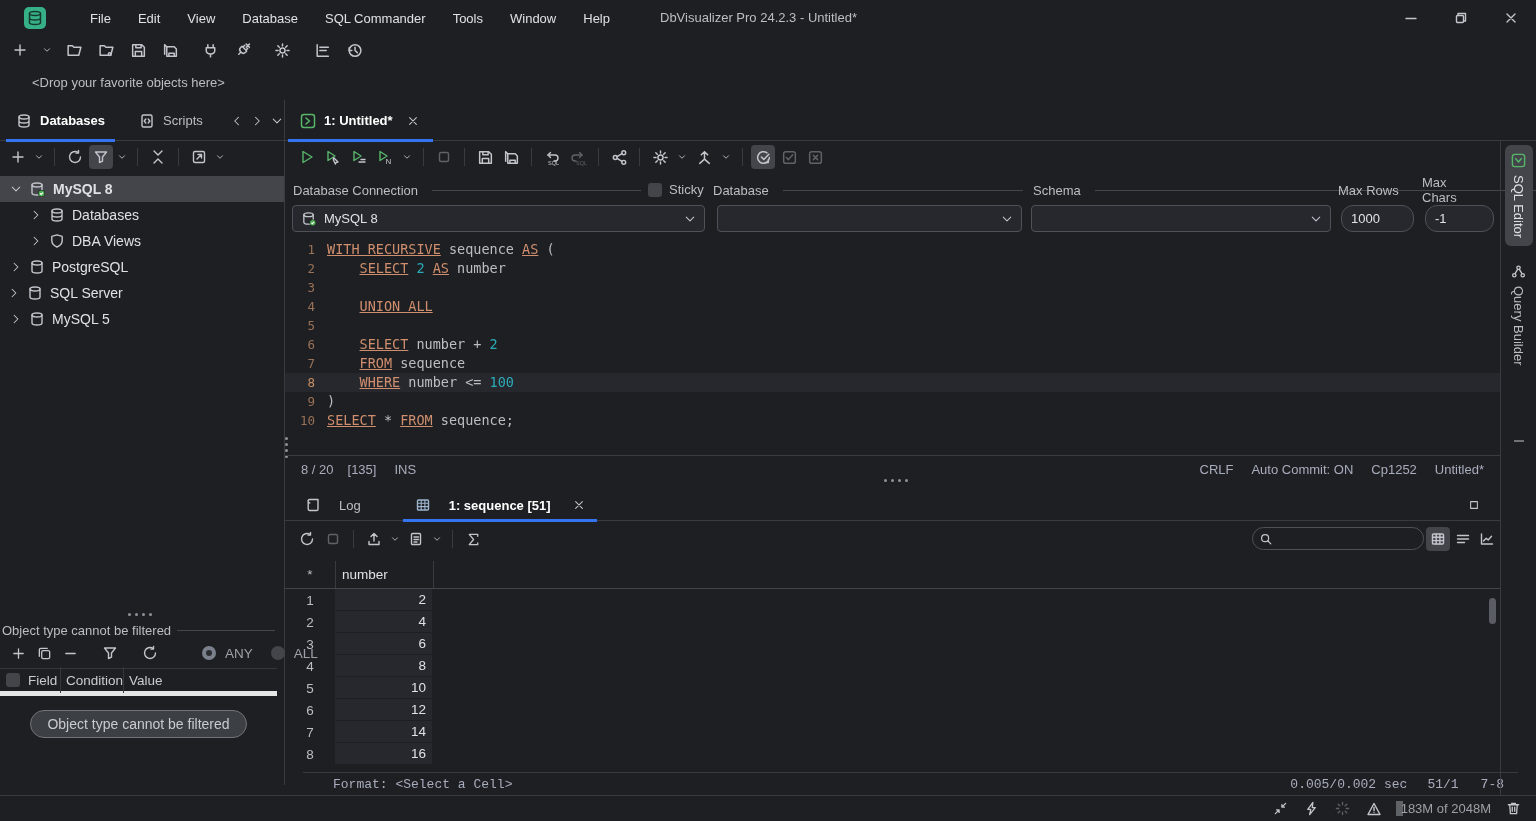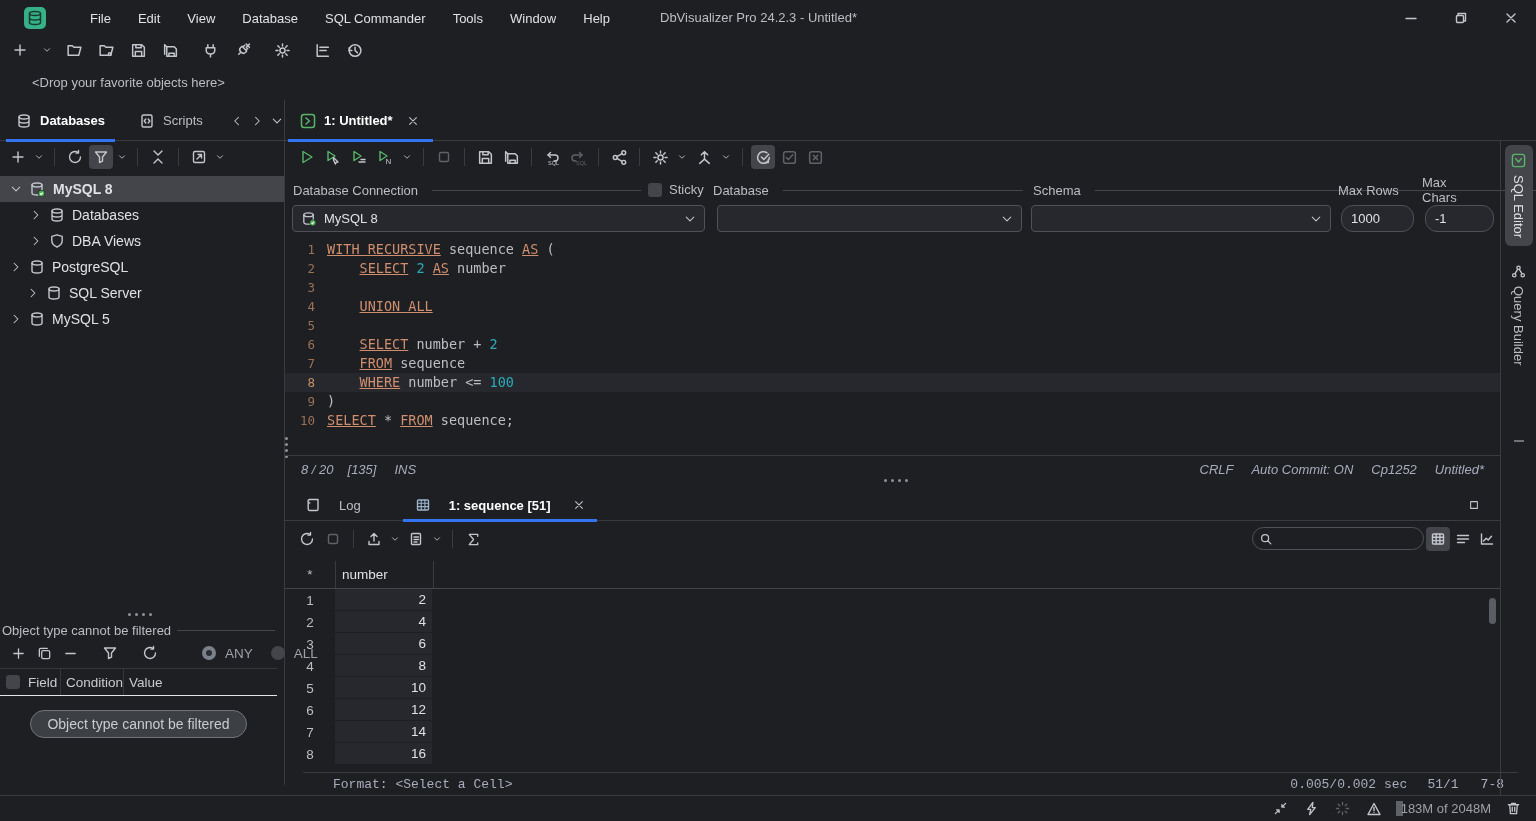--- a/index.html
+++ b/index.html
@@ -39,42 +39,42 @@
   .tree { margin-top:3px; }
   .trow { display:flex; align-items:center; height:26px; gap:7px; font-size:14px; color:#dfe1e5; }
   .trow.sel { background:#43454a; font-weight:bold; }
   
   .fgrp-label { display:flex; align-items:center; gap:6px; color:#bcbec4; padding-left:2px; }
   .fgrp-label::after { content:""; flex:1; height:1px; background:#45474c; margin-right:2px; }
   .ftoolbar { display:flex; align-items:center; height:30px; padding-left:6px; gap:2px; }
   .radio { width:14px; height:14px; border-radius:50%; background:#43454a; position:relative; flex:none; }
   .radio.sel { background:#7b818c; }
   .radio.sel::after { content:""; position:absolute; left:4px; top:4px; width:6px; height:6px; border-radius:50%; background:#2b2d30; }
-  .fhead { display:flex; align-items:center; height:28px; border-top:1px solid #35373b; border-bottom:1px solid #e5e5e5; color:#c8cbd0; font-size:13.5px; }
+  .fhead { display:flex; align-items:center; height:28px; border-top:1px solid #35373b; border-bottom:5px solid #e5e5e5; color:#c8cbd0; font-size:13.5px; }
   .fhead .cdiv { width:1px; height:26px; background:#35373b; }
   .fbtn { display:block; margin:14px auto 0; padding:5px 16px; background:#3c3f43; border:1px solid #707379; border-radius:14px; color:#c8cbd0; font-size:14px; font-family:inherit; }
   
   .etoolbar { position:absolute; left:285px; top:141px; width:1215px; height:32px; display:flex; align-items:center; padding-left:10px; gap:2px; }
   
   .conn { position:absolute; left:285px; top:173px; width:1215px; height:63px; }
   .glabel { position:absolute; top:9px; height:16px; display:flex; align-items:center; gap:14px; color:#bcbec4; }
   .glabel i { display:block; height:1px; background:#45474c; }
   .dd { position:absolute; top:32px; height:27px; background:#26282e; border:1px solid #4e5157; border-radius:4px; display:flex; align-items:center; padding:0 8px; gap:7px; }
   .dd .chev { margin-left:auto; }
   .tin { position:absolute; top:32px; height:27px; background:#26282e; border:1px solid #4e5157; border-radius:12px; display:flex; align-items:center; padding:0 9px; color:#dfe1e5; }
   .chk { width:14px; height:14px; border-radius:3px; background:#43454a; flex:none; }
   
   .code { position:absolute; left:285px; top:236px; width:1215px; height:219px; font-family:"DejaVu Sans Mono", monospace; font-size:13.5px; padding-top:4px; }
   .cl { display:flex; height:19px; line-height:19px; white-space:pre; }
   .cl.cur { background:#26282e; }
   .ln { width:30px; text-align:right; margin-right:12px; color:#9a7258; flex:none; font-size:12.5px; }
   .cl.cur .ln { color:#c98f63; }
   .kw { color:#cf8e6d;text-decoration:underline; } .pl { color:#bcbec4; } .num { color:#2aacb8; }
   
-  .edstatus { position:absolute; left:285px; top:455px; width:1215px; height:27px; border-top:1px solid #393b40; display:flex; align-items:center; color:#a8adbd;font-style:italic; }
+  .edstatus { position:absolute; left:285px; top:455px; width:1215px; height:27px; border-top:1px solid #393b40; display:flex; align-items:center; color:#a8adbd; }
   
   .results { position:absolute; left:285px; top:490px; width:1215px; height:305px; }
   .rtabs { position:absolute; left:0; top:0; width:1215px; height:31px; border-bottom:1px solid #393b40; display:flex; align-items:center; }
   .rtab { position:relative; height:31px; display:flex; align-items:center; gap:18px; padding:0 12px; color:#bcbec4; }
   .rtab.active { color:#fff; font-weight:bold; }
   .rtab.active::after { content:""; position:absolute; left:0; right:0; bottom:-1px; height:3px; background:#3574f0; }
   .rtoolbar { position:absolute; left:0; top:34px; width:1215px; height:30px; display:flex; align-items:center; padding-left:10px; gap:2px; }
   .search { position:absolute; left:967px; top:37px; width:172px; height:23px; border:1px solid #4e5157; border-radius:12px; display:flex; align-items:center; padding-left:6px; gap:4px; background:transparent; }
   .search input { background:transparent; border:none; outline:none; color:#dfe1e5; width:130px; font-family:inherit; }
   .grid { position:absolute; left:0; top:71px; width:1215px; height:211px; font-size:13.5px; }
@@ -342,21 +342,21 @@
       <div class="trow" style="padding-left:10px">
         <svg class="ic" width="12" height="12" viewBox="0 0 16 16">
             <path class="stk" d="M5.5 3l5 5-5 5"></path>
           </svg>
         <svg class="ic" width="16" height="16" viewBox="0 0 16 16">
             <ellipse class="stk" cx="8" cy="4" rx="5" ry="2"></ellipse>
             <path class="stk" d="M3 4v8c0 1.1 2.2 2 5 2s5-.9 5-2V4"></path>
           </svg>
         <span>PostgreSQL</span>
       </div>
-      <div class="trow" style="padding-left:27px">
+      <div class="trow" style="padding-left:8px">
         <svg class="ic" width="12" height="12" viewBox="0 0 16 16">
             <path class="stk" d="M5.5 3l5 5-5 5"></path>
           </svg>
         <svg class="ic" width="16" height="16" viewBox="0 0 16 16">
             <ellipse class="stk" cx="8" cy="4" rx="5" ry="2"></ellipse>
             <path class="stk" d="M3 4v8c0 1.1 2.2 2 5 2s5-.9 5-2V4"></path>
           </svg>
         <span>SQL Server</span>
       </div>
       <div class="trow" style="padding-left:10px">

